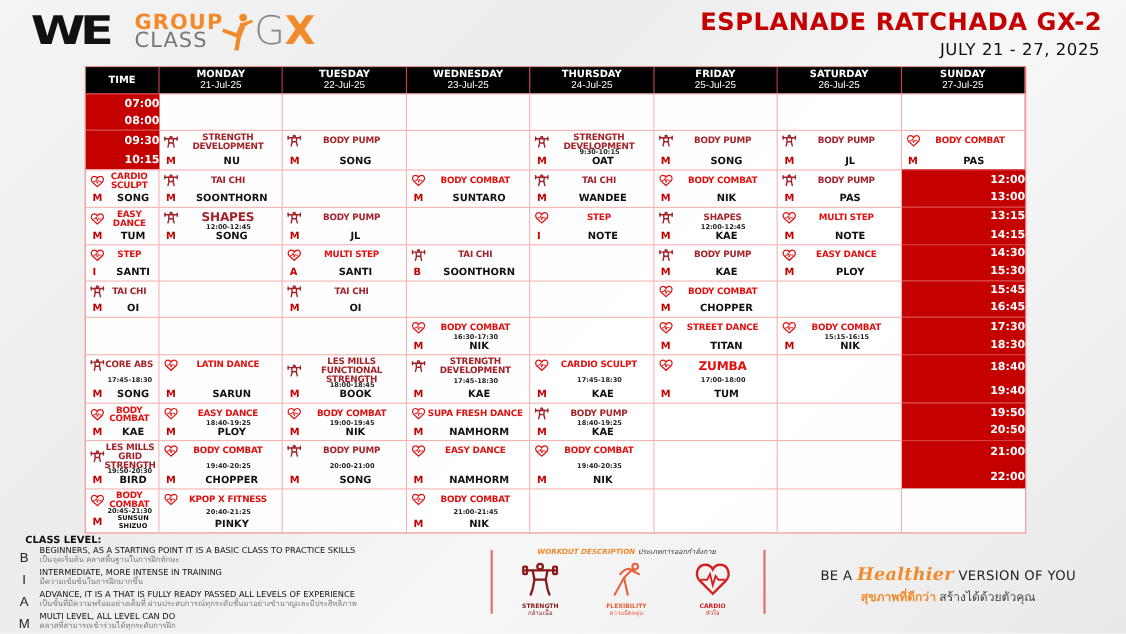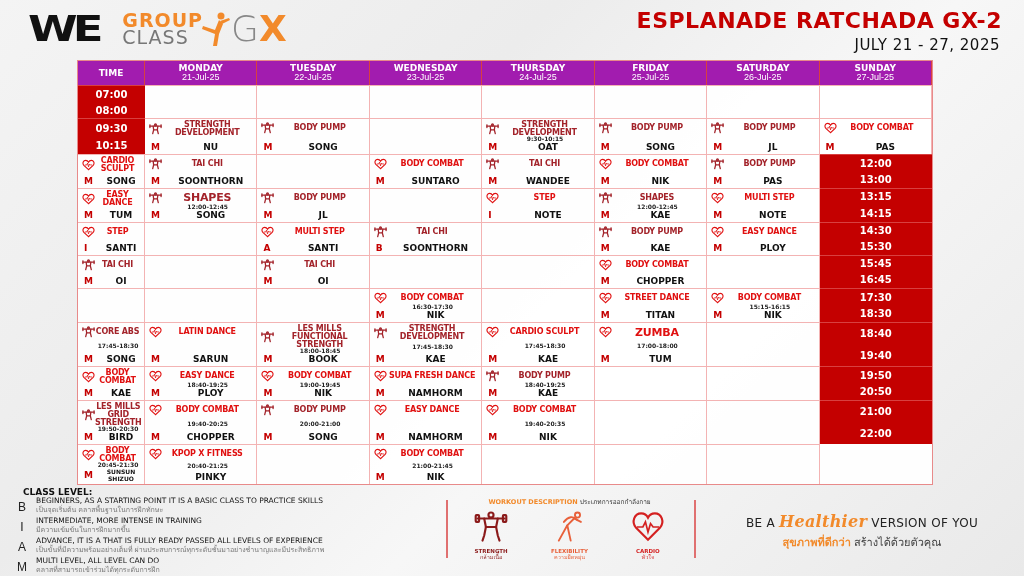--- a/index.html
+++ b/index.html
@@ -36,29 +36,29 @@
   
   .grid {
     position: absolute; left: 77px; top: 60px; width: 856px; height: 425px;
     display: grid;
     grid-template-columns: 67px repeat(7, 1fr);
     grid-template-rows: 24px repeat(11, 1fr);
     background: rgba(255,255,255,0.92);
     border: 1px solid #e88a8a;
   }
   .hcell {
-    background: #a21caf; color: #fff; text-align: center;
+    background: #000000; color: #fff; text-align: center;
     display: flex; flex-direction: column; justify-content: center; align-items: center;
     border-right: 1px solid #d84040;
   }
   .hcell .day { font-family: "DejaVu Sans", sans-serif; font-weight: 900; font-size: 9px; line-height: 1; }
   .hcell .date { font-size: 9px; line-height: 1.1; }
   .time-cell {
     background: #c40000; color: #fff; font-family: "DejaVu Sans", sans-serif; font-weight: 900; font-size: 10px;
-    display: flex; flex-direction: column; justify-content: space-around; align-items: center;
+    display: flex; flex-direction: column; justify-content: space-around; align-items: flex-end;
     border-top: 1px solid #d84040;
   }
   .slot {
     border-right: 1px solid #f3b3b3; border-top: 1px solid #f3b3b3;
     position: relative; padding: 2px 4px 2px 4px;
     display: flex; flex-direction: column; justify-content: space-between;
   }
   .slot .top { display: flex; align-items: center; min-height: 14px; }
   .slot .icon { width: 13px; height: 12px; flex-shrink: 0; }
   .slot .name {
@@ -77,21 +77,21 @@
   
   .levels { position: absolute; left: 8px; top: 487px; width: 430px; }
   .levels .title { font-family: "DejaVu Sans", sans-serif; font-weight: 900; font-size: 9px; margin-left: 15px; }
   .lv { display: flex; align-items: flex-start; margin-top: 0px; }
   .lv .letter { width: 28px; font-size: 12px; color: #222; text-align: center; line-height: 20px; }
   .lv .txt .en { font-size: 7.5px; color: #111; font-family: "DejaVu Sans", sans-serif; line-height: 1.15; }
   .lv .txt .th { font-size: 7px; color: #777; line-height: 1.15; }
   .vline { position: absolute; width: 2px; background: #e07070; }
 
   .workout { position: absolute; left: 452px; top: 497px; width: 235px; text-align: center; }
-  .workout .wt { font-size: 6.5px; font-family: "DejaVu Sans", sans-serif; }
+  .workout .wt { font-size: 6.5px; font-family: "DejaVu Sans", sans-serif; font-style: italic; }
   .workout .wt b { color: #f28a2b; }
   .workout .wt span { color: #333; }
   .wicons { display: flex; justify-content: space-around; margin-top: 3px; }
   .wicon { width: 60px; text-align: center; }
   .wicon svg { width: 34px; height: 34px; }
   .wicon .l1 { font-size: 5.5px; font-weight: 700; font-family: "DejaVu Sans", sans-serif; line-height: 1.1; }
   .wicon .l2 { font-size: 5.5px; line-height: 1.1; }
 
   .slogan { position: absolute; left: 700px; top: 512px; width: 324px; text-align: center; }
   .slogan .s1 { font-family: "DejaVu Sans", sans-serif; font-size: 12px; color: #222; letter-spacing: 0.3px; }

